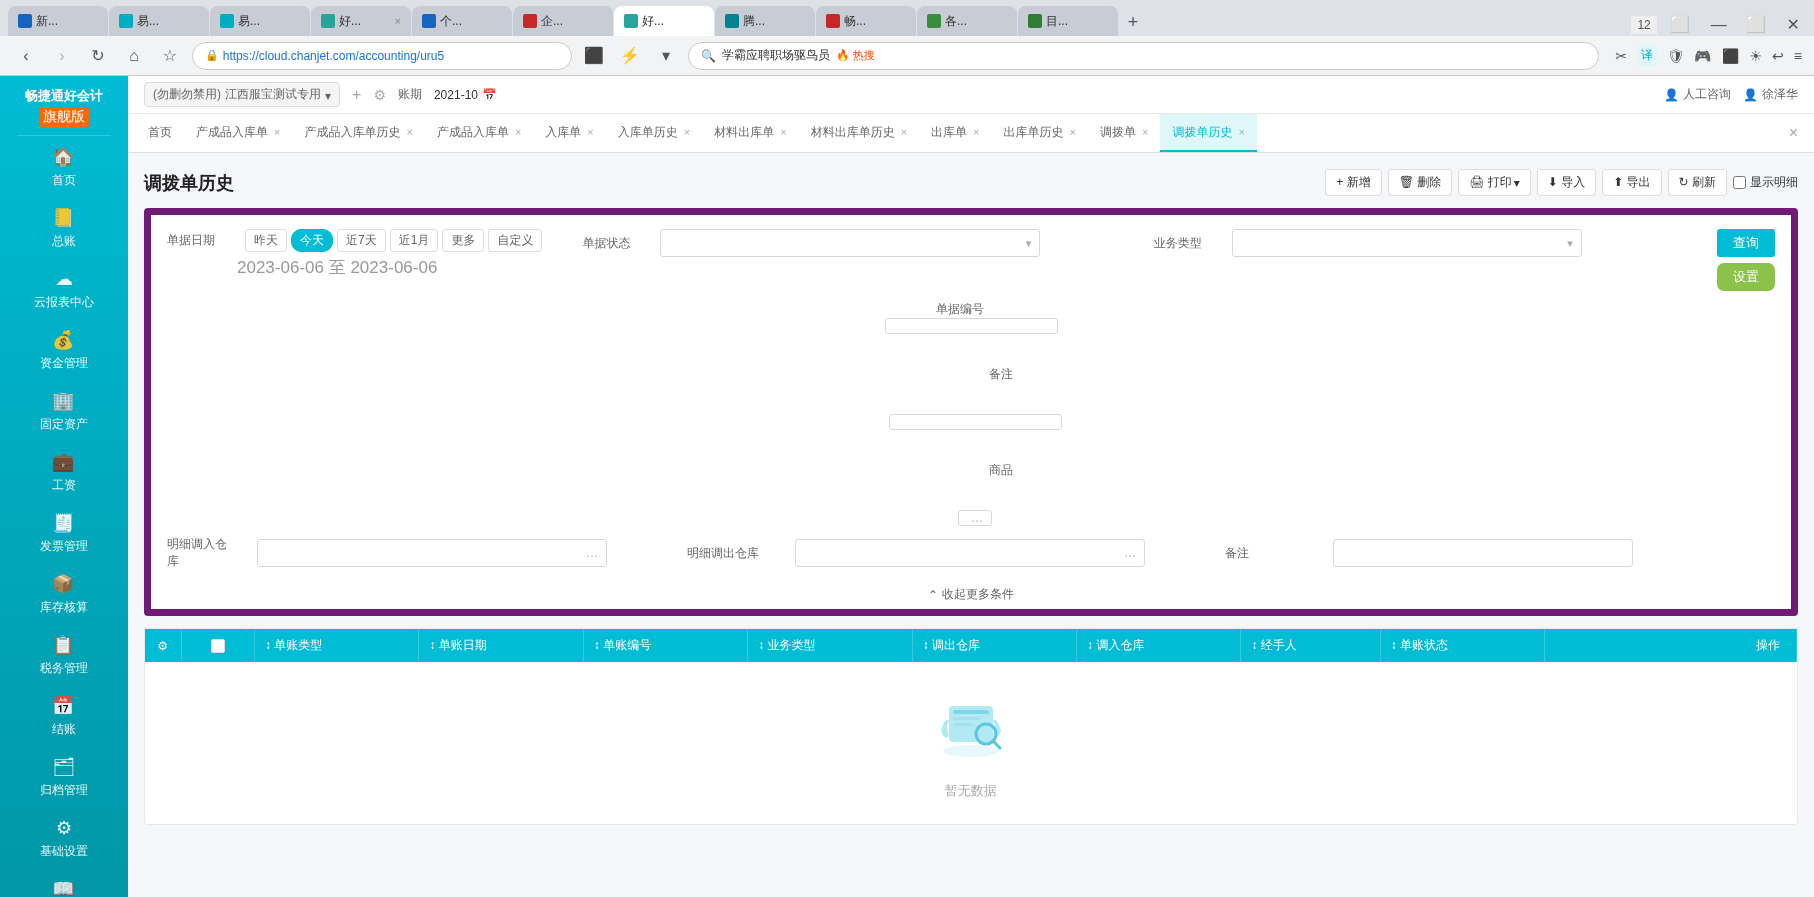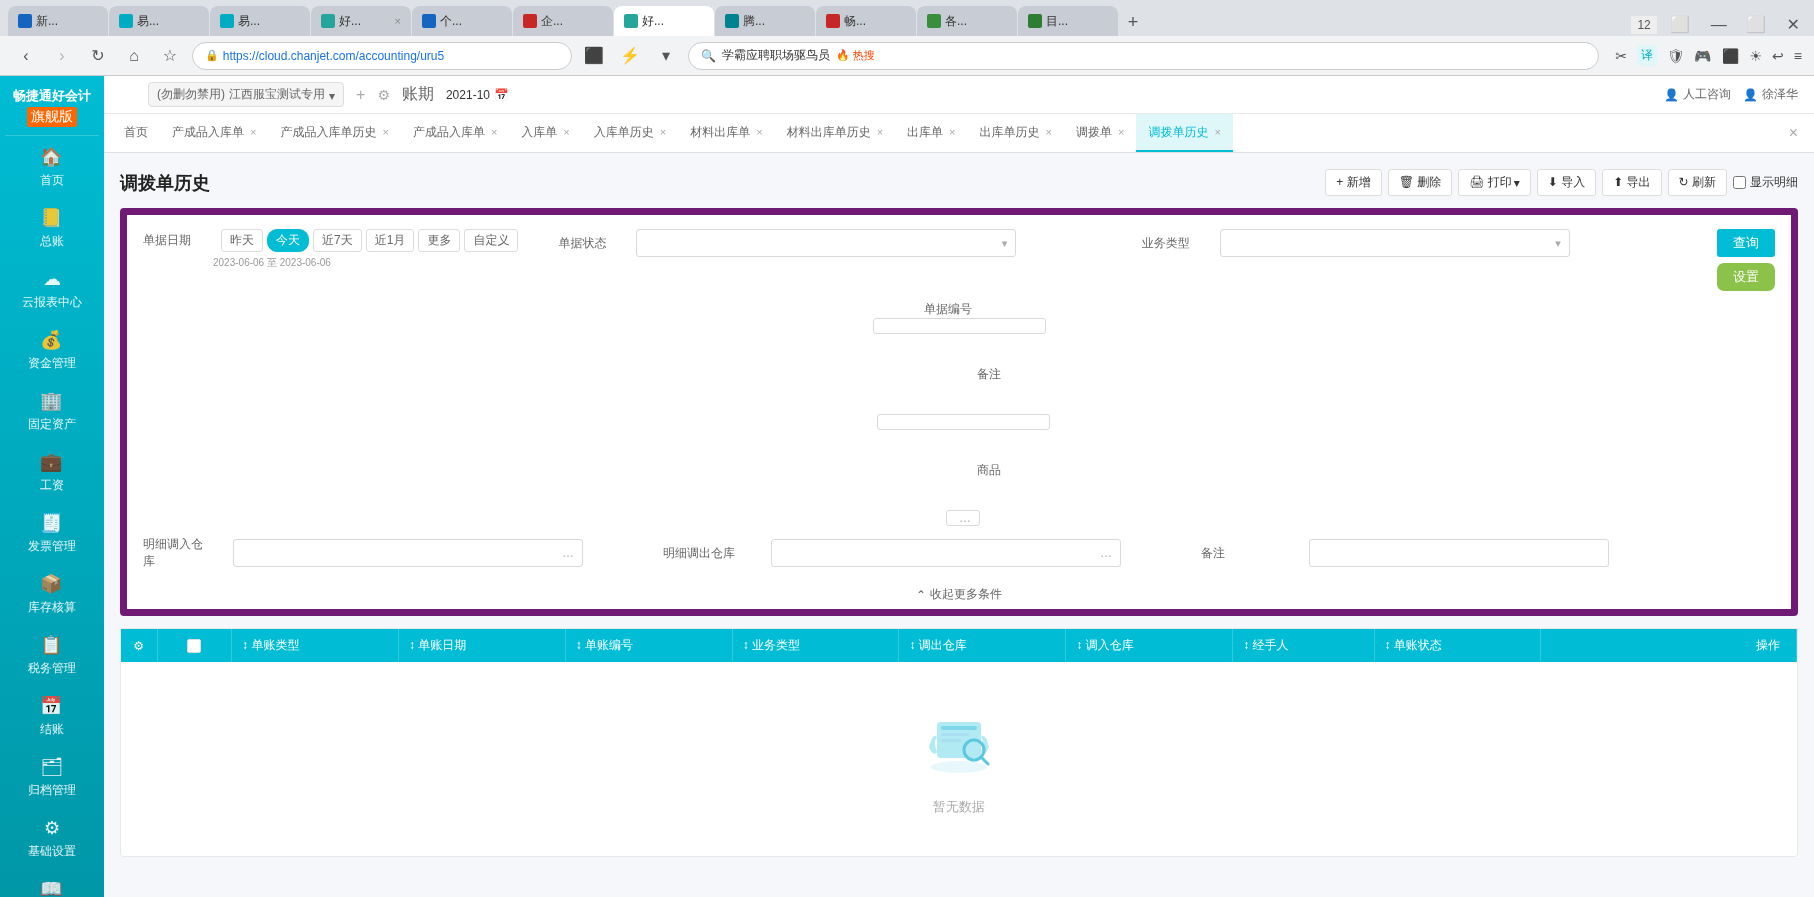--- a/index.html
+++ b/index.html
@@ -22,35 +22,35 @@
     .addr-lock { color: #4CAF50; margin-right: 4px; font-size: 11px; }
     .search-bar { flex: 1; display: flex; align-items: center; height: 28px; background: #fff; border: 1px solid #ccc; border-radius: 14px; padding: 0 12px; gap: 6px; font-size: 12px; }
     .search-text { color: #333; }
     .search-hot { color: #ff4400; font-size: 11px; }
     .toolbar-icons { display: flex; align-items: center; gap: 10px; color: #555; font-size: 14px; margin-left: 8px; }
 
     
     .app-wrapper { display: flex; height: calc(897px - 76px); }
 
     
-    .sidebar { width: 104px; background: linear-gradient(180deg, #00bcd4 0%, #0097a7 100%); display: flex; flex-direction: column; color: #fff; flex-shrink: 0; align-items: center; }
+    .sidebar { width: 128px; background: linear-gradient(180deg, #00bcd4 0%, #0097a7 100%); display: flex; flex-direction: column; color: #fff; flex-shrink: 0; align-items: center; }
     .sidebar-logo { padding: 12px 8px 8px; display: flex; flex-direction: column; align-items: center; border-bottom: 1px solid rgba(255,255,255,0.2); }
     .logo-title { font-size: 13px; font-weight: bold; color: #fff; text-align: center; line-height: 1.3; }
     .logo-badge { background: #ff6600; color: #fff; font-size: 14px; padding: 1px 4px; border-radius: 2px; margin-top: 2px; }
     .sidebar-menu { flex: 1; overflow-y: auto; }
     .sidebar-item { display: flex; flex-direction: column; align-items: center; padding: 10px 4px 8px; cursor: pointer; color: rgba(255,255,255,0.9); font-size: 12px; gap: 4px; }
     .sidebar-item .s-icon { font-size: 18px; }
 
     
     .main-content { flex: 1; display: flex; flex-direction: column; background: #f0f2f5; overflow: hidden; }
 
     
     .top-bar { background: #fff; padding: 6px 16px; display: flex; align-items: center; gap: 12px; border-bottom: 1px solid #e8e8e8; }
-    .company-selector { display: flex; align-items: flex-end; gap: 4px; background: #f5f5f5; border: 1px solid #ddd; border-radius: 4px; padding: 3px 8px; cursor: pointer; font-size: 12px; color: #666; margin-left: 28px; }
-    .period-label { font-size: 16px; color: #666; }
+    .company-selector { display: flex; align-items: flex-end; gap: 4px; background: #f5f5f5; border: 1px solid #ddd; border-radius: 4px; padding: 3px 8px; cursor: pointer; font-size: 12px; color: #666; }
+    .period-label { font-size: 12px; color: #666; }
     .period-value { display: flex; align-items: center; gap: 4px; font-size: 12px; color: #333; cursor: pointer; }
     .top-bar-right { margin-left: auto; display: flex; align-items: center; gap: 12px; font-size: 12px; color: #666; }
 
     
     .page-tabs { background: #fff; display: flex; align-items: center; border-bottom: 1px solid #e0e0e0; padding: 0 8px; overflow-x: auto; white-space: nowrap; }
     .page-tab { display: inline-flex; align-items: center; height: 38px; padding: 0 12px; font-size: 12px; color: #666; cursor: pointer; border-bottom: 2px solid transparent; gap: 4px; white-space: nowrap; }
     .page-tab.active { color: #00bcd4; background: #e0f7fa; border-bottom: 2px solid #00bcd4; }
     .page-tab .close-x { font-size: 11px; color: #aaa; cursor: pointer; margin-left: 2px; }
     .tabs-close-all { margin-left: auto; font-size: 16px; color: #aaa; cursor: pointer; padding: 4px 8px; }
 
@@ -59,21 +59,21 @@
     .page-title { font-size: 18px; font-weight: bold; color: #222; margin-bottom: 12px; }
     .toolbar-btn { display: flex; align-items: center; gap: 4px; padding: 4px 10px; font-size: 12px; cursor: pointer; border-radius: 3px; border: 1px solid #ddd; background: #fff; color: #333; }
     .btn-print { display: flex; align-items: center; gap: 2px; }
     .checkbox-label { display: flex; align-items: center; gap: 4px; font-size: 12px; color: #333; }
     .filter-row { display: flex; align-items: center; gap: 0; margin-bottom: 12px; }
     .filter-row:last-child { margin-bottom: 0; gap: 20px; }
     .filter-label { font-size: 12px; color: #666; width: 70px; flex-shrink: 0; }
     .filter-date-btns { display: flex; align-items: center; gap: 4px; }
     .date-btn { padding: 2px 8px; font-size: 12px; border: 1px solid #ddd; border-radius: 3px; cursor: pointer; background: #fff; color: #666; }
     .date-btn.active { background: #00bcd4; color: #fff; border-color: #00bcd4; border-radius: 10px; }
-    .date-range { font-size: 10px; color: #999; margin-left: 8px; }
+    .date-range { font-size: 17px; color: #999; margin-left: 8px; }
     .filter-select { flex: 1; height: 28px; border: 1px solid #d9d9d9; border-radius: 3px; padding: 0 8px; font-size: 12px; display: flex; align-items: center; justify-content: space-between; cursor: pointer; background: #fff; max-width: 400px; }
     .filter-select-arrow { color: #aaa; font-size: 11px; }
     .filter-input { flex: 1; height: 28px; border: 1px solid #d9d9d9; border-radius: 3px; padding: 0 8px; font-size: 12px; background: #fff; max-width: 350px; outline: none; }
     .filter-col { flex: 1; display: flex; align-items: center; gap: 8px; min-width: 0; }
     .filter-dots { color: #aaa; cursor: pointer; margin-left: 4px; }
     .collapse-btn { display: flex; align-items: center; justify-content: center; gap: 4px; color: #666; font-size: 12px; cursor: pointer; padding: 6px 0; text-align: center; }
     .btn-query { background: #00bcd4; color: #fff; border: none; padding: 5px 16px; border-radius: 3px; font-size: 13px; cursor: pointer; }
     .btn-settings { background: #8bc34a; color: #fff; border: none; padding: 5px 12px; border-radius: 7px; font-size: 13px; cursor: pointer; }
 
     
@@ -85,21 +85,21 @@
     .data-table thead tr { background: #00bcd4; color: #fff; }
     .data-table th { padding: 8px 10px; font-size: 12px; font-weight: normal; text-align: left; white-space: nowrap; border-right: 1px solid rgba(255,255,255,0.2); cursor: pointer; }
     .data-table th:first-child { width: 36px; }
     .data-table th.action-col { text-align: center; }
     .table-wrapper { border: 1px solid #e8e8e8; border-radius: 0 0 4px 4px; overflow: hidden; }
     .th-gear { display: flex; align-items: center; justify-content: center; }
     .th-checkbox { display: flex; align-items: center; justify-content: center; }
     .checkbox-sq { width: 14px; height: 14px; background: #fff; border: 1px solid #ddd; border-radius: 2px; cursor: pointer; }
 
     
-    .empty-state { display: flex; flex-direction: column; align-items: center; justify-content: center; padding: 40px 0; }
+    .empty-state { display: flex; flex-direction: column; align-items: center; justify-content: center; padding: 24px 0; }
     .empty-icon { width: 80px; height: 80px; margin-bottom: 16px; }
     .empty-text { color: #aaa; font-size: 13px; }
 
     
     ::-webkit-scrollbar { width: 6px; height: 6px; }
     ::-webkit-scrollbar-track { background: #f1f1f1; }
     ::-webkit-scrollbar-thumb { background: #ccc; border-radius: 3px; }
   </style>
 </head>
 <body>

